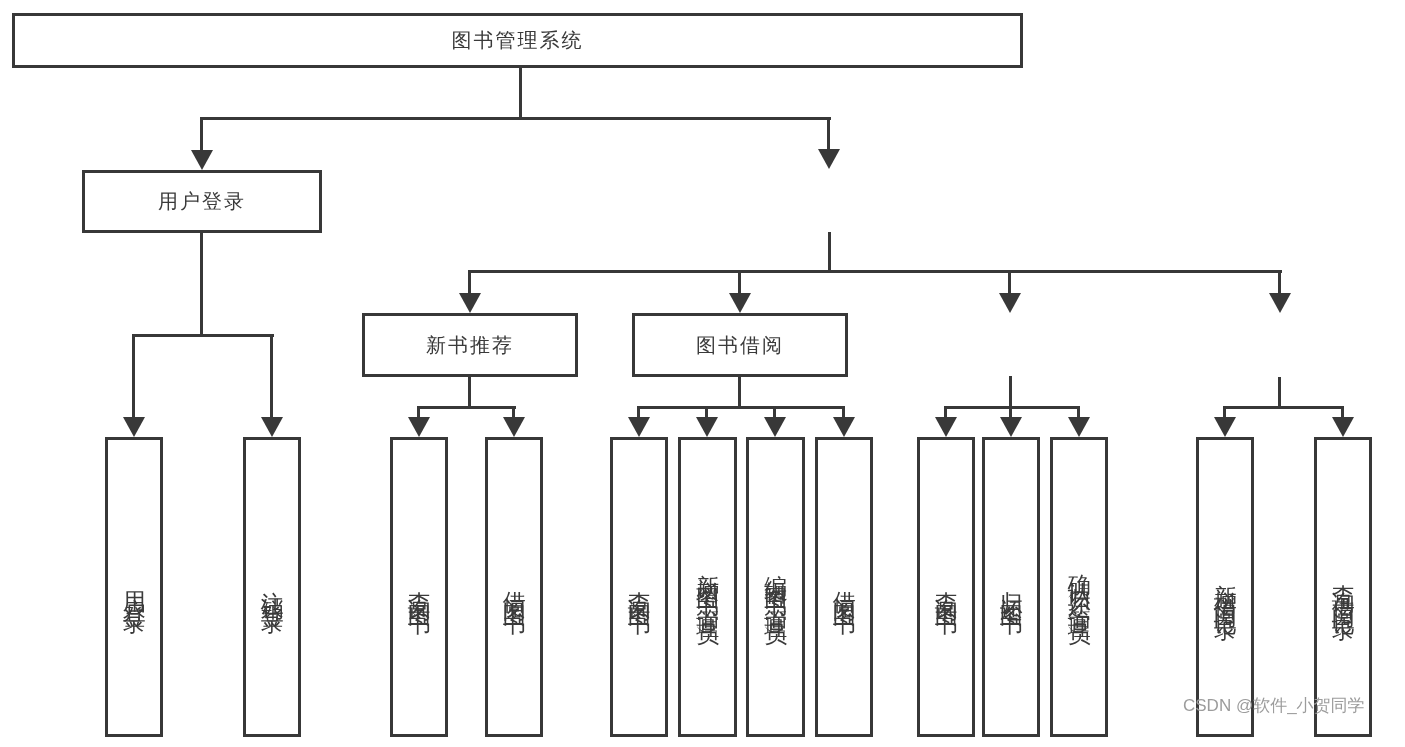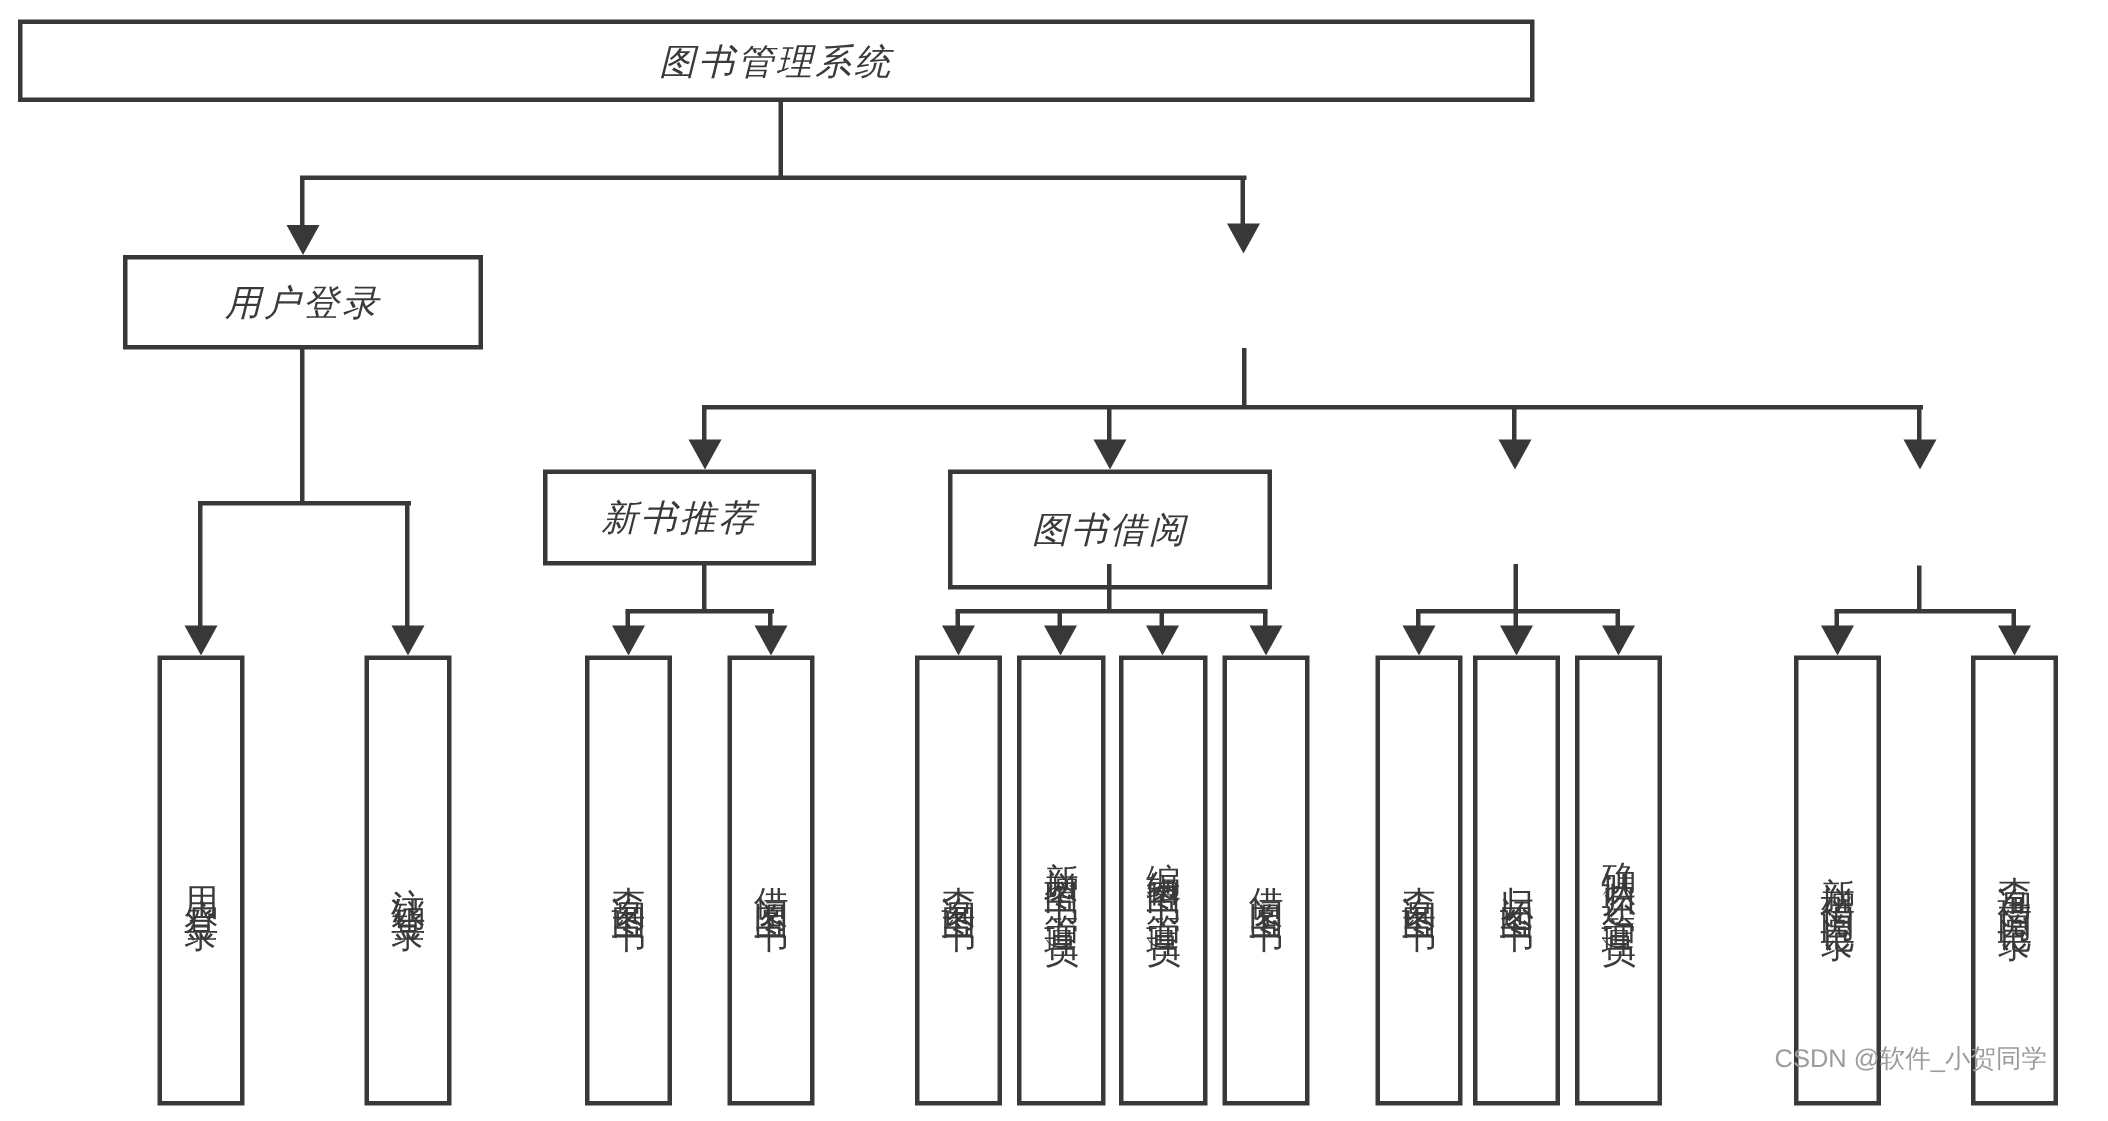--- a/index.html
+++ b/index.html
@@ -21,25 +21,24 @@
   }
   .box {
     position: absolute;
     border: 3px solid var(--line);
     background: var(--box-fill);
     display: flex;
     align-items: center;
     justify-content: center;
   }
   .hbox span {
-    font-size: 24px;
+    font-size: 20px;
     color: var(--text);
     letter-spacing: 2px;
     white-space: nowrap;
-    font-style: italic;
   }
   .vbox span {
     writing-mode: vertical-rl;
     text-orientation: mixed;
     font-size: 23px;
     line-height: 1.1;
     letter-spacing: 7px;
     color: var(--text);
     white-space: nowrap;
   }
@@ -95,24 +94,24 @@
   <div class="arr" style="left:122px;top:336px;height:101px"></div>
   <div class="arr" style="left:260px;top:336px;height:101px"></div>
 
   <div class="vline" style="left:828px;top:232px;height:40px"></div>
   <div class="hline" style="left:468px;top:270px;width:814px"></div>
   <div class="arr" style="left:458px;top:272px;height:41px"></div>
   <div class="arr" style="left:728px;top:272px;height:41px"></div>
   <div class="arr" style="left:998px;top:272px;height:41px"></div>
   <div class="arr" style="left:1268px;top:272px;height:41px"></div>
 
-  <div class="box hbox" style="left:362px;top:313px;width:182px;height:64px">
+  <div class="box hbox" style="left:362px;top:313px;width:216px;height:64px">
     <span>新书推荐</span>
   </div>
-  <div class="box hbox" style="left:632px;top:313px;width:216px;height:80px">
+  <div class="box hbox" style="left:632px;top:313px;width:216px;height:64px">
     <span>图书借阅</span>
   </div>
 
   <div class="vline" style="left:468px;top:376px;height:31px"></div>
   <div class="hline" style="left:417px;top:406px;width:99px"></div>
   <div class="arr" style="left:407px;top:408px;height:29px"></div>
   <div class="arr" style="left:502px;top:408px;height:29px"></div>
 
   <div class="vline" style="left:738px;top:376px;height:31px"></div>
   <div class="hline" style="left:637px;top:406px;width:208px"></div>

